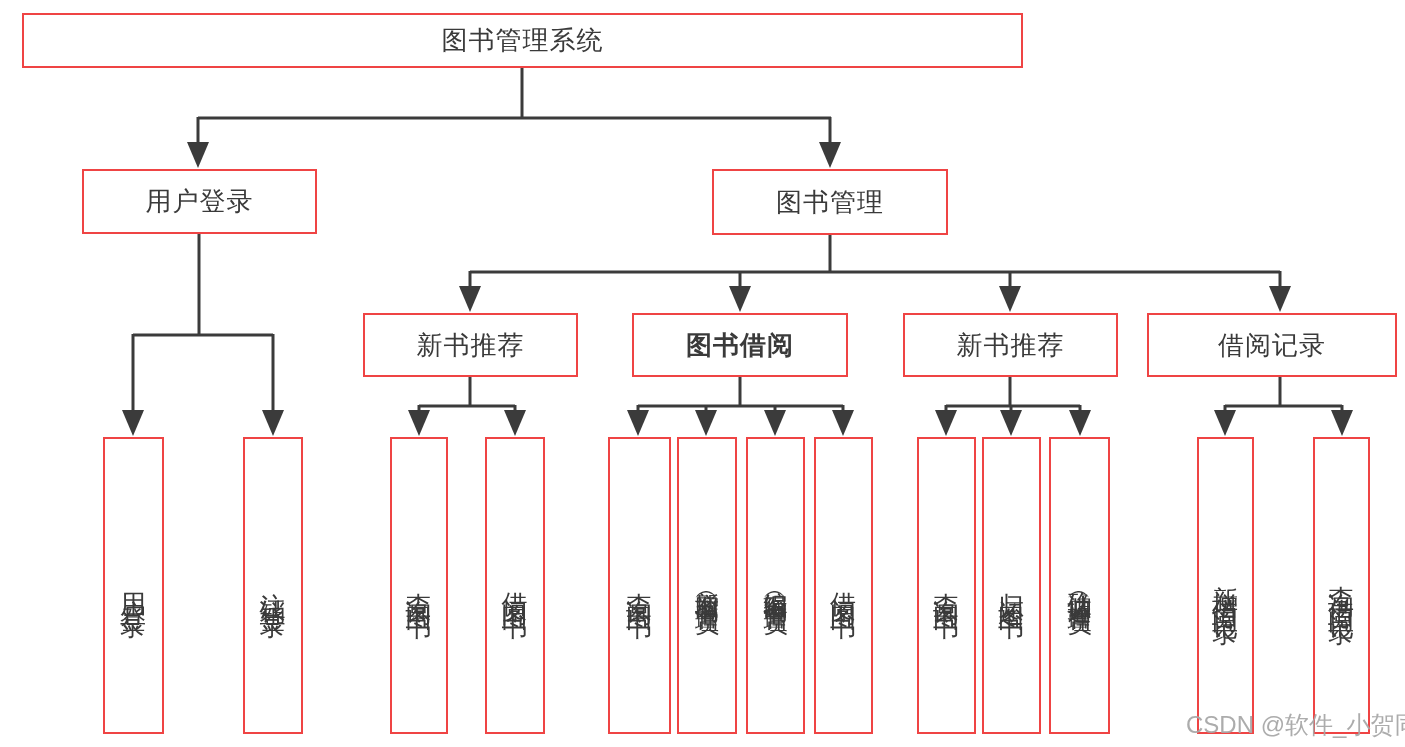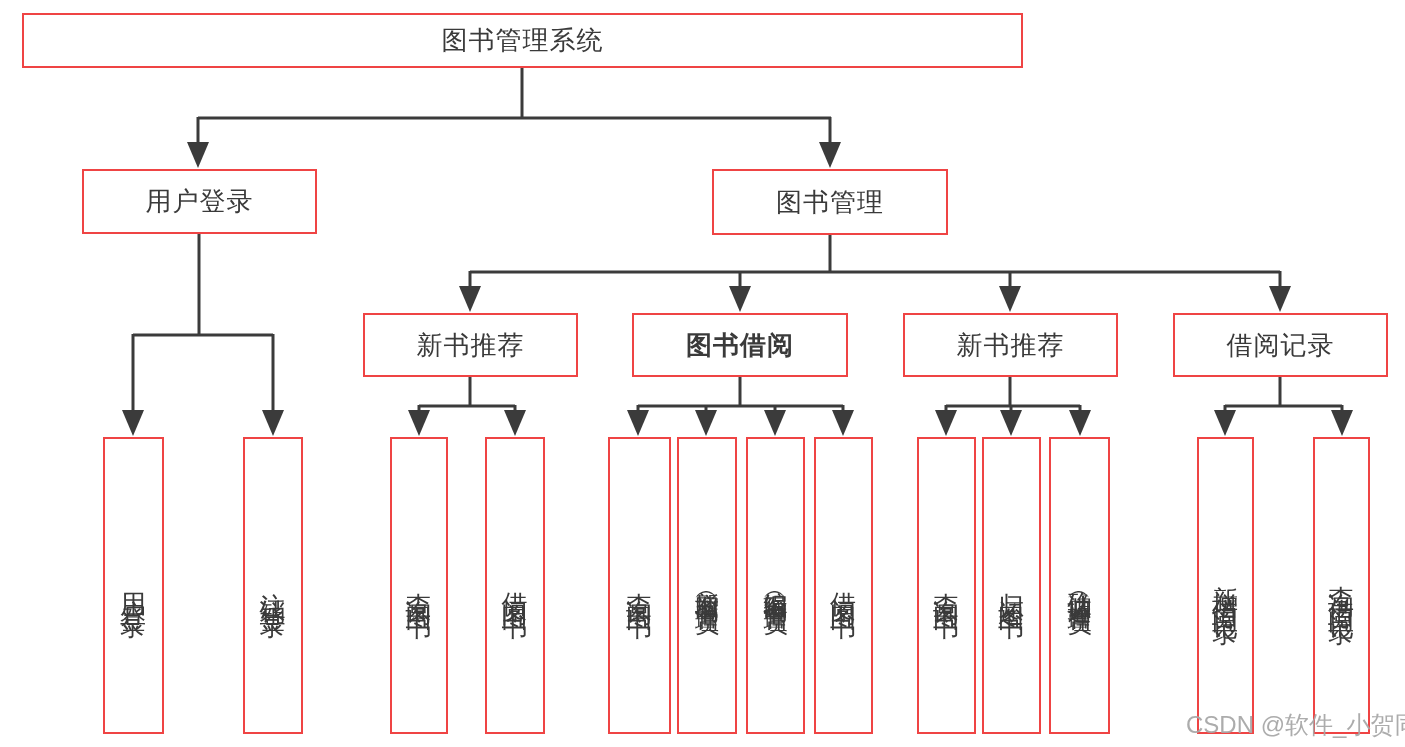--- a/index.html
+++ b/index.html
@@ -145,21 +145,21 @@
 
   <div class="node" style="left:712px;top:169px;width:236px;height:66px;">
     <span>图书管理</span>
   </div>
   <div class="node" style="left:632px;top:313px;width:216px;height:64px;font-weight:bold;">
     <span>图书借阅</span>
   </div>
   <div class="node" style="left:903px;top:313px;width:215px;height:64px;">
     <span>新书推荐</span>
   </div>
-  <div class="node" style="left:1173px;top:313px;width:215px;height:64px;">
+  <div class="node" style="left:1147px;top:313px;width:250px;height:64px;">
     <span>借阅记录</span>
   </div>
 
   <div class="node leaf" style="left:103px;top:437px;width:61px;height:297px;">
     <span>用户登录</span>
   </div>
   <div class="node leaf" style="left:243px;top:437px;width:60px;height:297px;">
     <span>注销登录</span>
   </div>
 

